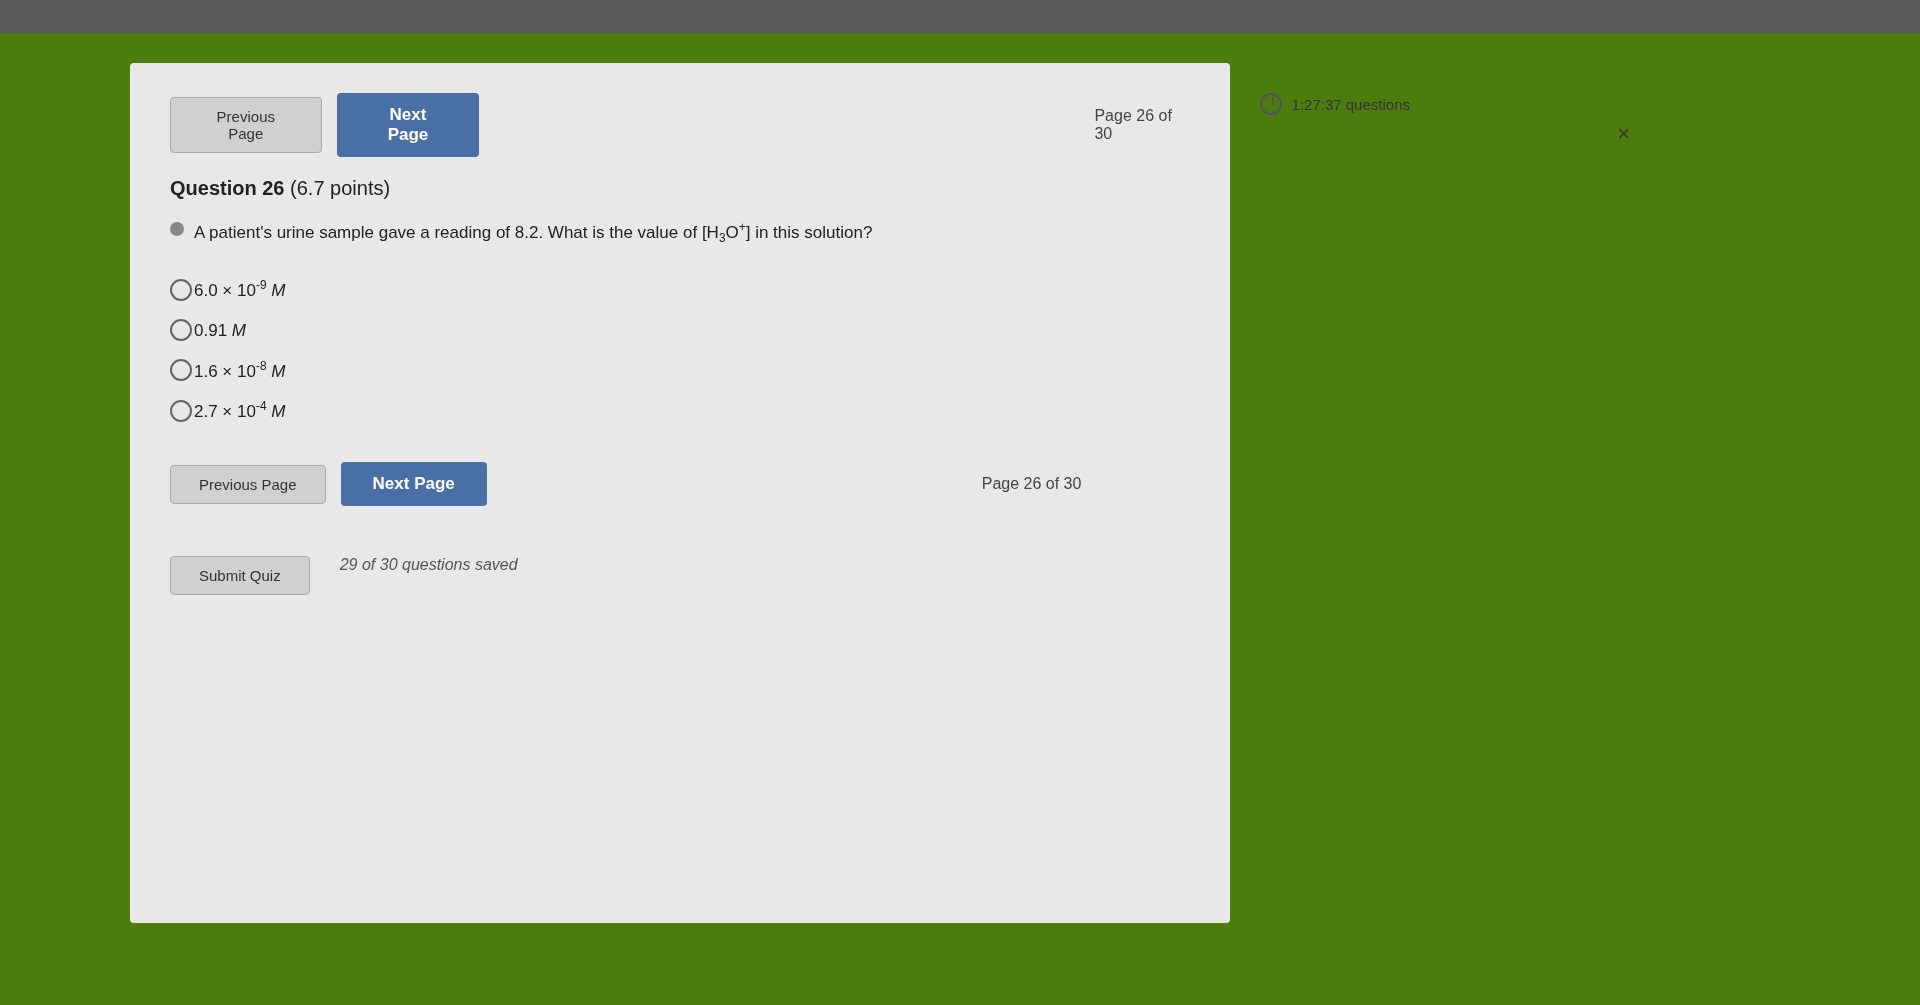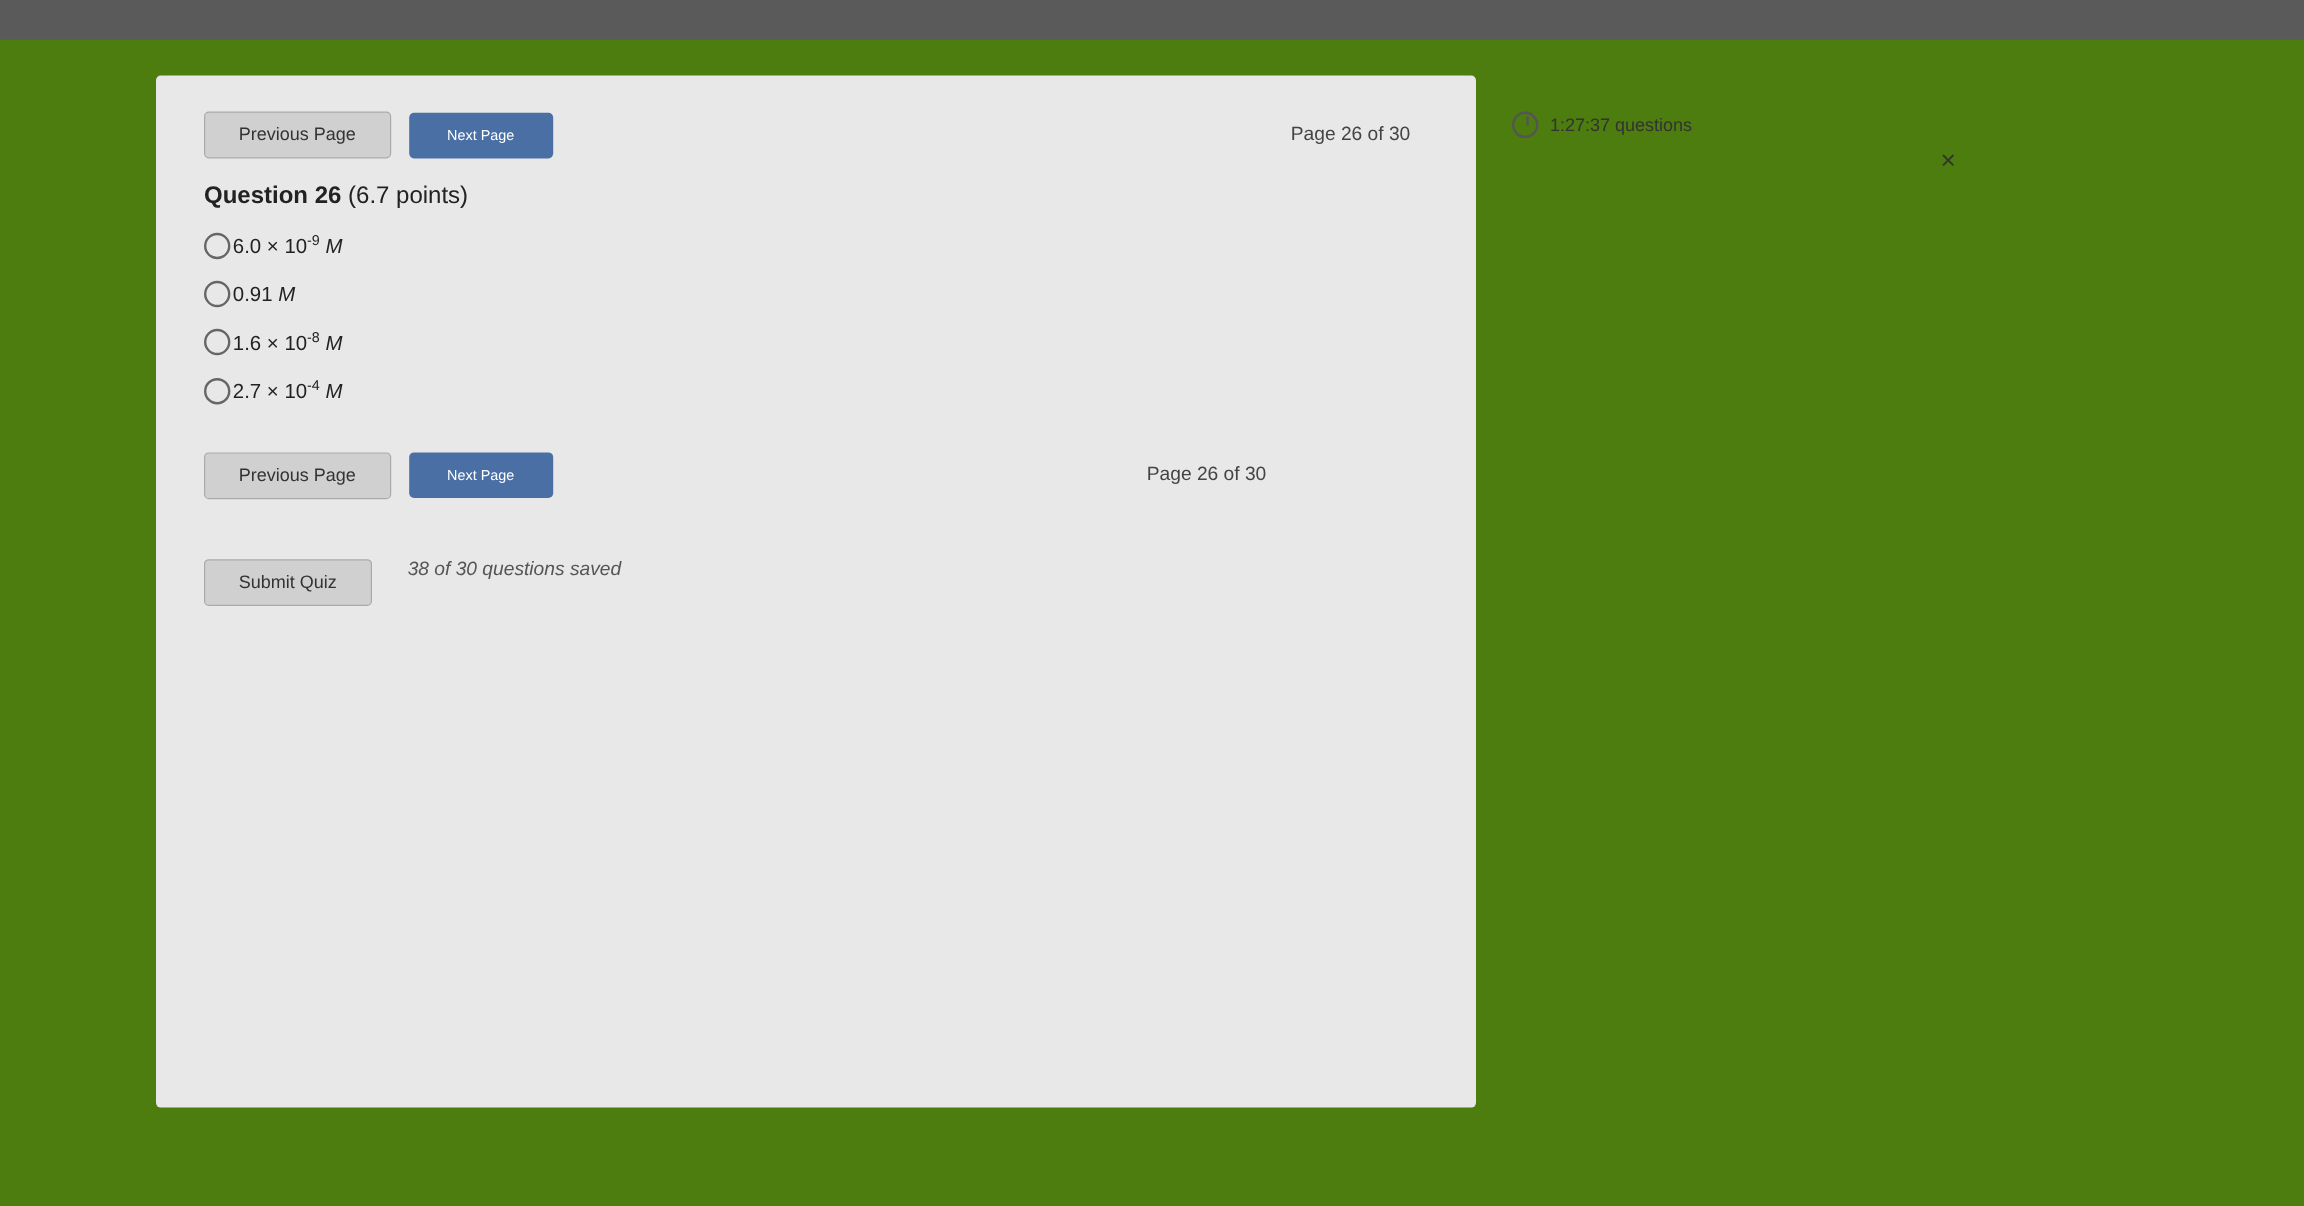--- a/index.html
+++ b/index.html
@@ -86,24 +86,24 @@
       color: #333;
       cursor: pointer;
       font-weight: normal;
     }
 
     .btn-next {
       background: #4a6fa5;
       border: none;
       border-radius: 4px;
       padding: 12px 32px;
-      font-size: 12px;
+      font-size: 17px;
       color: #fff;
       cursor: pointer;
-      font-weight: 400;
+      font-weight: 700;
     }
 
     
     .page-info {
       font-size: 16px;
       color: #444;
       margin-left: auto;
     }
 
     .nav-row {
@@ -235,20 +235,24 @@
       <span class="timer-icon"></span>
       <span>1:27:37 questions</span>
       <button class="close-btn">×</button>
     </div>
 
     <div class="question-header">
       <span>Question 26</span>
       <span class="points">(6.7 points)</span>
     </div>
 
+    <div class="question-body">
+      <span class="question-bullet"></span>
+      <span>A patient's urine sample gave a reading of 8.2. What is the value of [H<sub>3</sub>O<sup>+</sup>] in this solution?</span>
+    </div>
 
     <ul class="options-list">
       <li class="option-item">
         <span class="radio-circle"></span>
         <span>6.0 × 10<sup>-9</sup> <span class="italic-m">M</span></span>
       </li>
       <li class="option-item">
         <span class="radio-circle"></span>
         <span>0.91 <span class="italic-m">M</span></span>
       </li>
@@ -263,17 +267,17 @@
     </ul>
 
     <div class="bottom-nav">
       <button class="btn-prev">Previous Page</button>
       <button class="btn-next">Next Page</button>
       <span class="page-info">Page 26 of 30</span>
     </div>
 
     <div class="footer">
       <button class="btn-submit">Submit Quiz</button>
-      <span class="saved-text">38 of 30 questions saved</span>
+      <span class="saved-text">29 of 30 questions saved</span>
     </div>
 
   </div>
 </div>
 
 </body></html>

